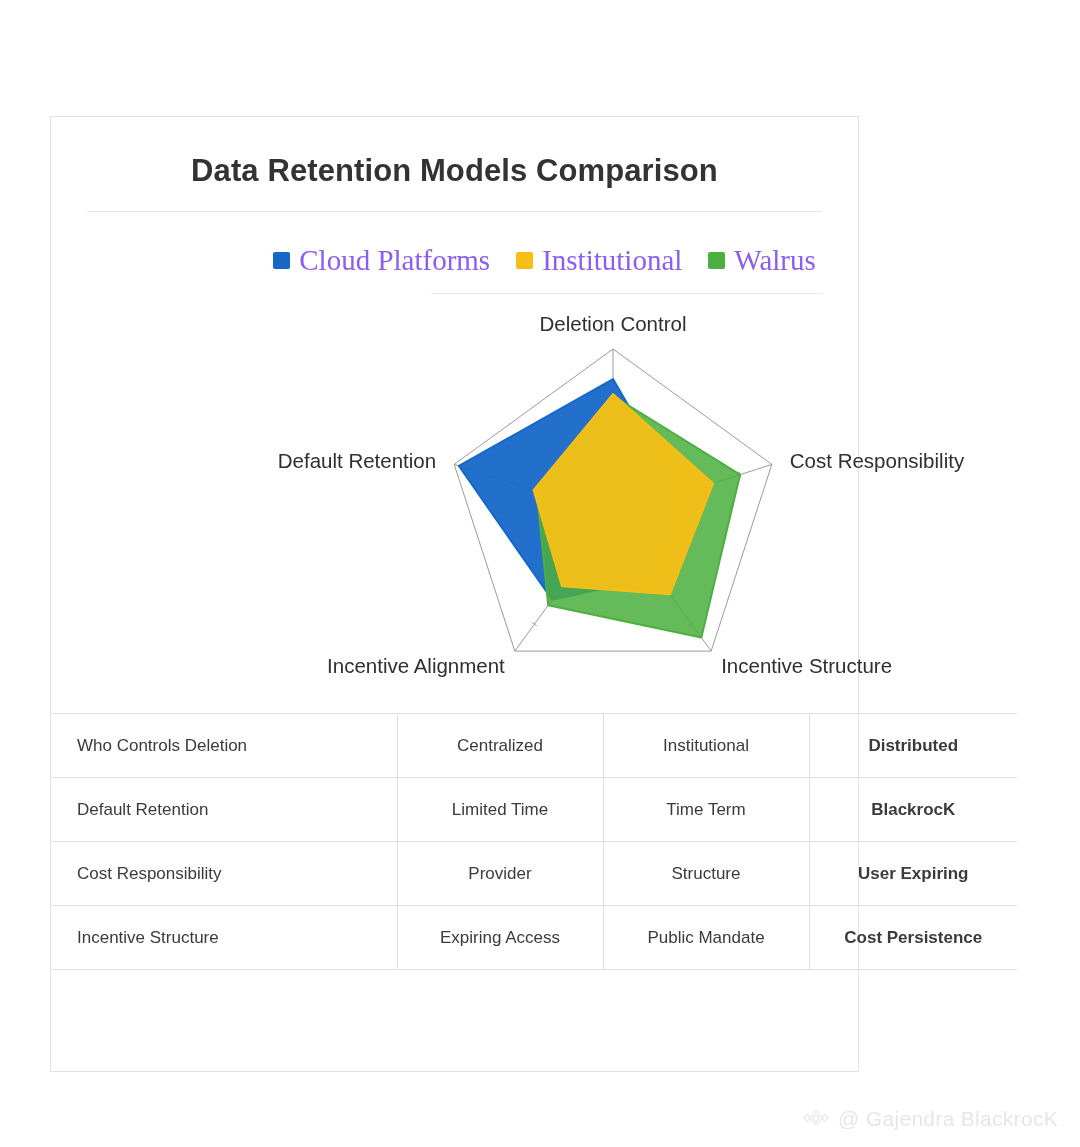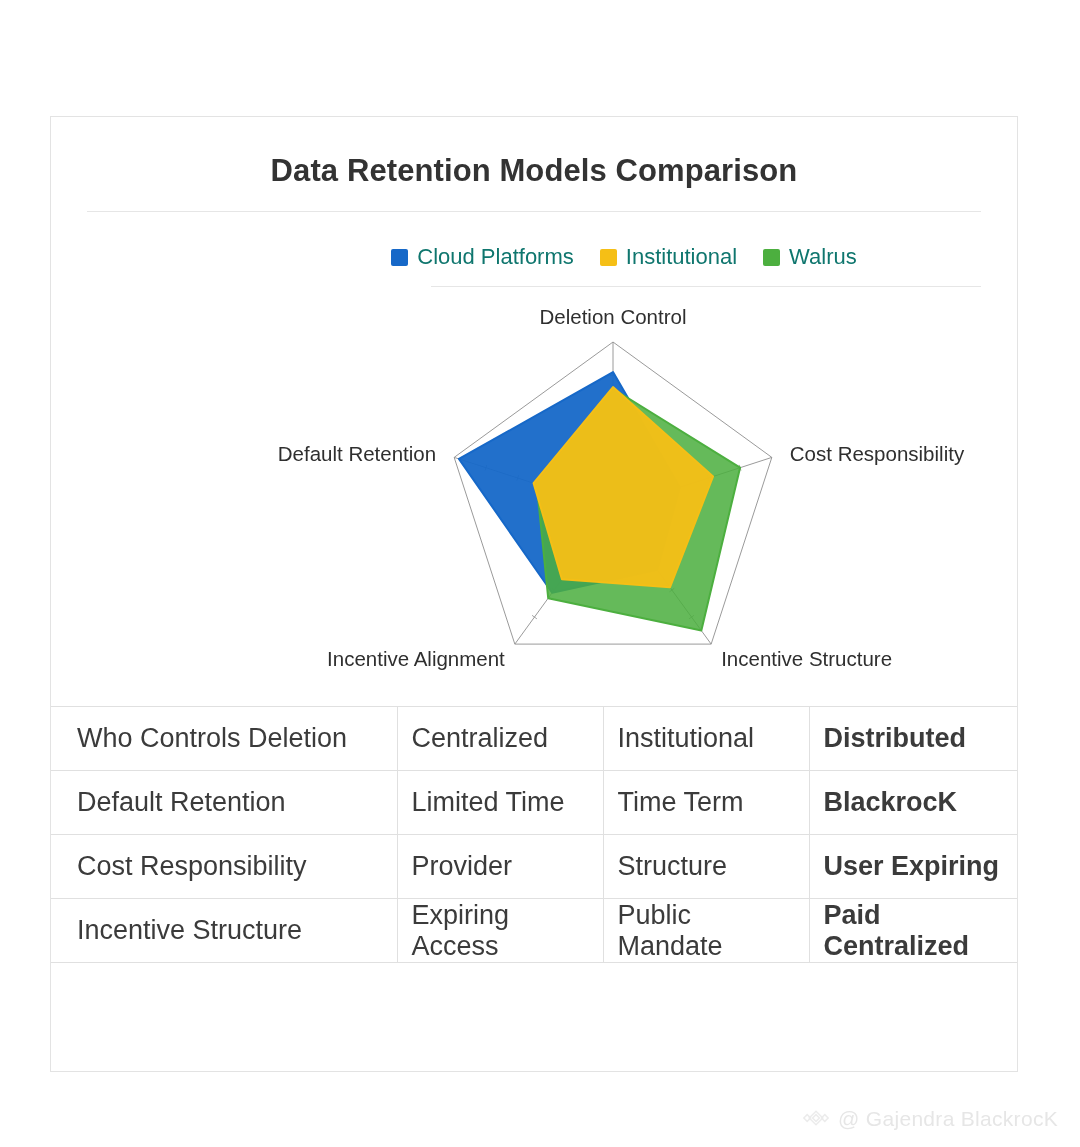--- a/index.html
+++ b/index.html
@@ -7,21 +7,21 @@
     width:1080px;height:1147px;
     background:#ffffff;
     font-family:"Liberation Sans","DejaVu Sans",sans-serif;
     -webkit-font-smoothing:antialiased;
     overflow:hidden;
     position:relative;
   }
   #card{
     position:absolute;
     left:50px;top:116px;
-    width:968px;height:956px;
+    width:809px;height:956px;
     background:#ffffff;
     border:1px solid #e3e3e3;
     box-sizing:border-box;
   }
   #chart-title{
     text-align:center;
     font-size:31px;
     font-weight:700;
     color:#333333;
     letter-spacing:.1px;
@@ -35,21 +35,21 @@
   #legend{
     display:flex;
     justify-content:center;
     align-items:center;
     gap:26px;
     margin-top:32px;
     padding-left:180px;
   }
   .legend-item{display:flex;align-items:center;gap:9px;}
   .legend-swatch{width:17px;height:17px;border-radius:2px;display:block;}
-  .legend-label{font-size:22px;color:#0f766e;font-weight:400;}
+  .legend-label{font-size:29px;color:#8b5cf6;font-weight:400;font-family:Liberation Serif, serif;}
   .legend-rule{
     height:1px;background:#e6e6e6;
     margin:16px 36px 0 380px;
   }
   #radar-wrap{
     position:relative;
     width:100%;
     height:415px;
   }
   #radar-svg{position:absolute;left:0;top:0;}
@@ -61,29 +61,29 @@
   #comparison-table{
     width:100%;
     border-collapse:collapse;
     margin-top:4px;
     table-layout:fixed;
   }
   #comparison-table td{
     border-top:1px solid #e0e0e0;
     border-right:1px solid #e0e0e0;
     height:64px;
-    font-size:27px;
+    font-size:17px;
     color:#3b3b3b;
     padding:0 14px;
     box-sizing:border-box;
   }
   #comparison-table tr td:last-child{border-right:none;font-weight:bold;}
   #comparison-table tr:last-child td{border-bottom:1px solid #e0e0e0;}
   .col-label{text-align:left;padding-left:26px !important;}
-  .col-val{text-align:left;}
+  .col-val{text-align:center;}
   .muted{color:#7d7d7d;}
   #watermark{
     position:absolute;
     right:22px;bottom:16px;
     display:flex;align-items:flex-end;gap:9px;
     opacity:.55;
   }
   #watermark .wm-text{
     font-size:21px;color:#d2d2d2;letter-spacing:.3px;
   }
@@ -180,21 +180,21 @@
         <tr>
           <td class="col-label">Cost Responsibility</td>
           <td class="col-val">Provider</td>
           <td class="col-val">Structure</td>
           <td class="col-val">User Expiring</td>
         </tr>
         <tr>
           <td class="col-label">Incentive Structure</td>
           <td class="col-val">Expiring Access</td>
           <td class="col-val">Public Mandate</td>
-          <td class="col-val">Paid Centralized</td>
+          <td class="col-val">Cost Persistence</td>
         </tr>
       </tbody>
   </table>
 
 </div>
 
 <div id="watermark">
   <svg width="26" height="26" viewBox="0 0 26 26">
     <g fill="none" stroke="#dcdcdc" stroke-width="1.5">
       <rect x="8.2" y="8.2" width="9.6" height="9.6" transform="rotate(45 13 13)"></rect>

